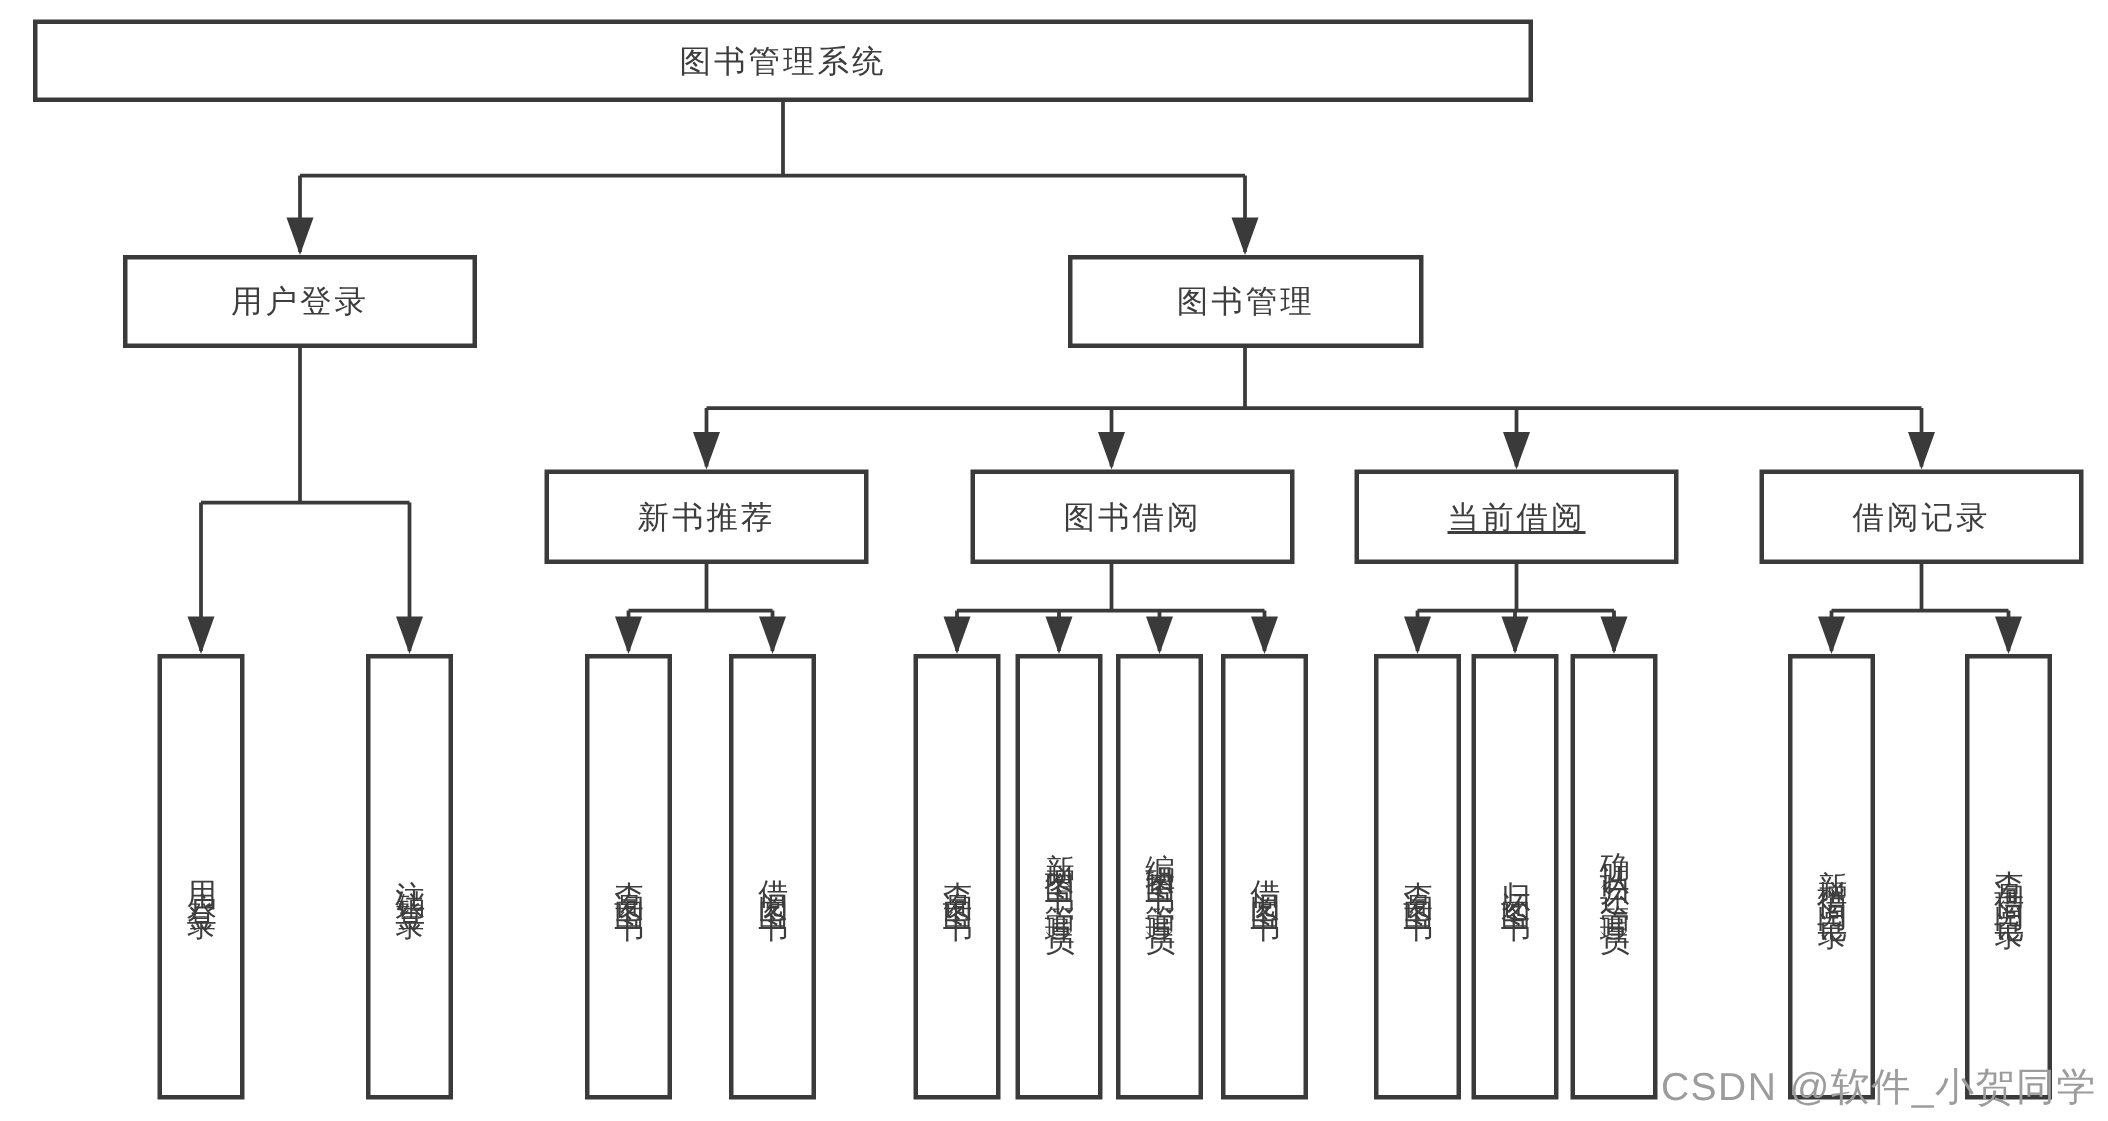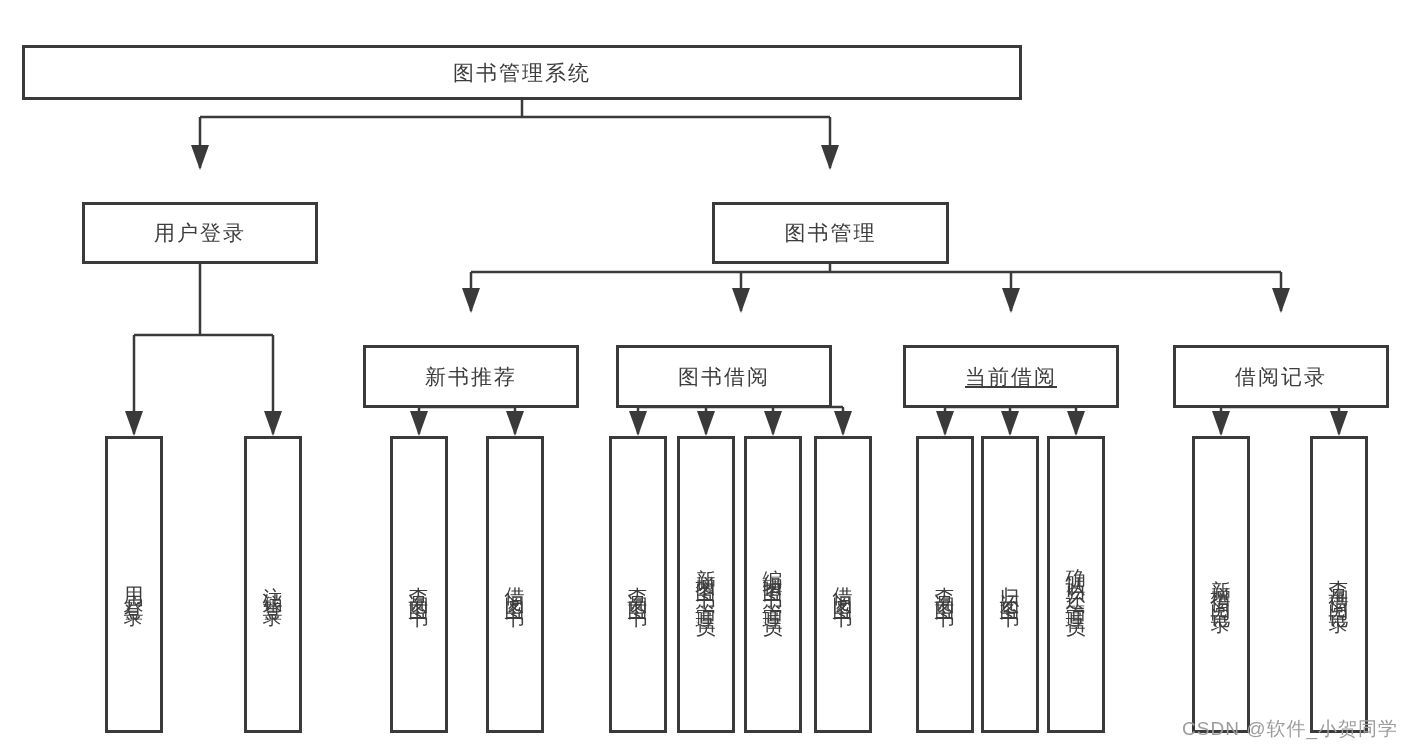--- a/index.html
+++ b/index.html
@@ -25,39 +25,38 @@
     color: #3d3d3d;
     display: flex;
     align-items: center;
     justify-content: center;
     z-index: 2;
   }
   .hbox {
     font-size: 21px;
     letter-spacing: 2px;
     white-space: nowrap;
-    margin-top: 32px;
   }
   .leaf {
     width: 58px;
     top: 436px;
     height: 297px;
     font-size: 20px;
   }
   .leaf .vtext {
     writing-mode: vertical-rl;
     letter-spacing: 7px;
     line-height: 1;
     max-height: 285px;
   }
   .watermark {
     position: absolute;
     right: 7px;
     bottom: 5px;
-    font-size: 19px;
+    font-size: 26px;
     letter-spacing: 1px;
     color: #9c9c9c;
     z-index: 3;
     white-space: nowrap;
     text-align: center;
   }
 </style>
 </head>
 <body>
 
@@ -128,21 +127,21 @@
       <polygon points="1330,411 1348,411 1339,436"></polygon>
     </g>
   </svg>
 
   <div class="box hbox" style="left:22px; top:13px; width:1000px; height:55px;">图书管理系统</div>
 
   <div class="box hbox" style="left:82px; top:170px; width:236px; height:62px;">用户登录</div>
   <div class="box hbox" style="left:363px; top:313px; width:216px; height:63px;">新书推荐</div>
 
   <div class="box hbox" style="left:712px; top:170px; width:237px; height:62px;">图书管理</div>
-  <div class="box hbox" style="left:616px; top:313px; width:216px; height:63px;">图书借阅</div>
+  <div class="box hbox" style="left:647px; top:313px; width:216px; height:63px;">图书借阅</div>
   <div class="box hbox" style="left:903px; top:313px; width:216px; height:63px;text-decoration:underline;">当前借阅</div>
   <div class="box hbox" style="left:1173px; top:313px; width:216px; height:63px;">借阅记录</div>
 
   <div class="box leaf" style="left:105px;">
     <span class="vtext">用户登录</span>
   </div>
   <div class="box leaf" style="left:244px;">
     <span class="vtext">注销登录</span>
   </div>
 

